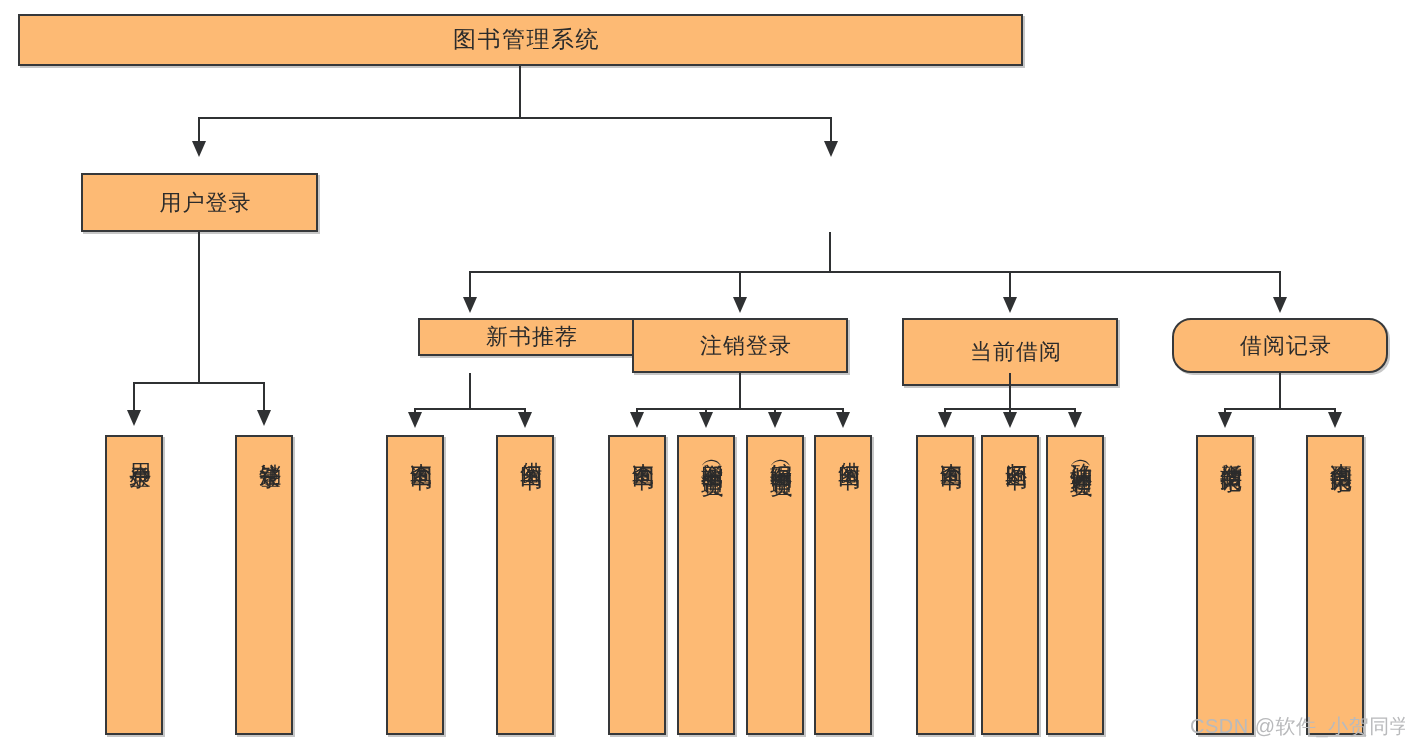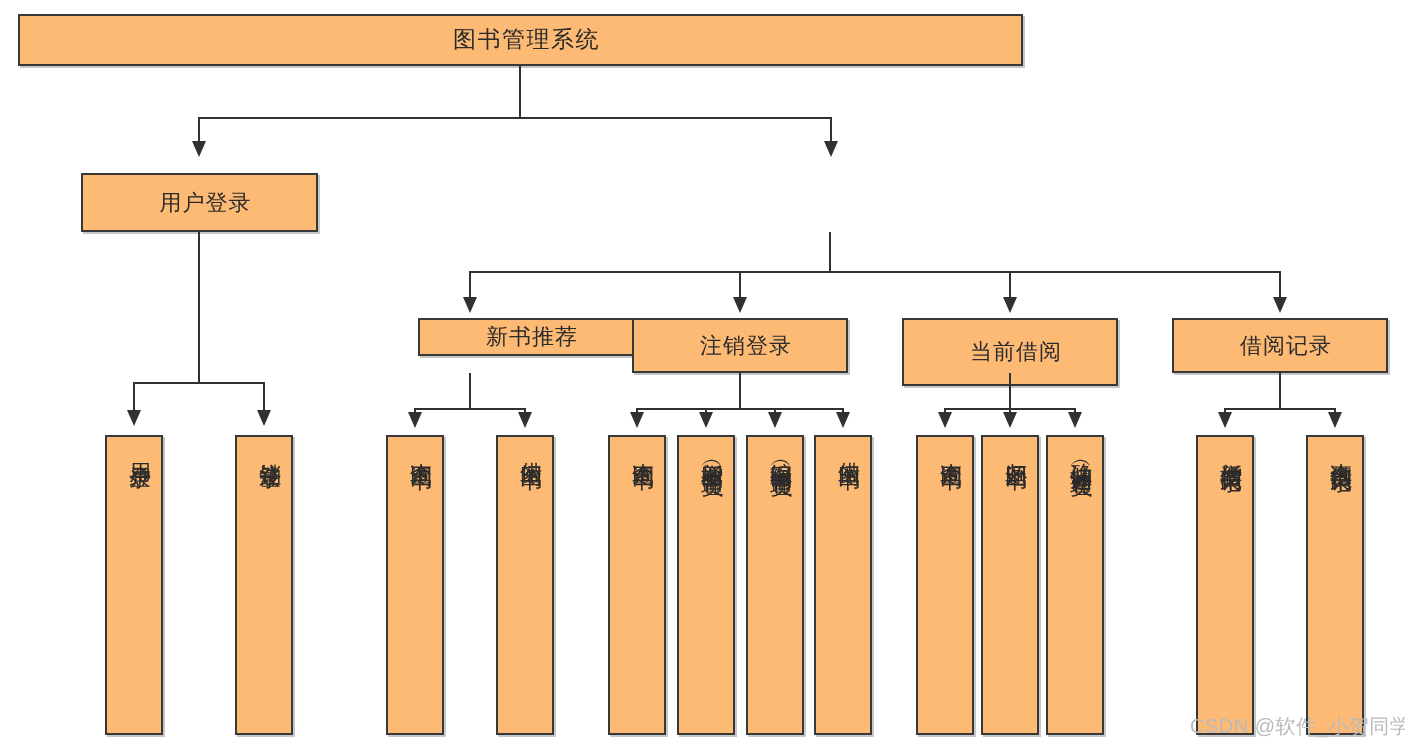--- a/index.html
+++ b/index.html
@@ -132,21 +132,21 @@
 
   <div class="node h" style="left:374px; top:318px; width:216px; height:38px;margin-left:44px;">
     <span class="label">新书推荐</span>
   </div>
   <div class="node h" style="left:632px; top:318px; width:216px; height:55px;">
     <span class="label">注销登录</span>
   </div>
   <div class="node h" style="left:902px; top:318px; width:216px; height:68px;">
     <span class="label">当前借阅</span>
   </div>
-  <div class="node h" style="left:1172px; top:318px; width:216px; height:55px;">
+  <div class="node h" style="left:1172px; top:318px; width:216px; height:55px;border-radius:19px;">
     <span class="label">借阅记录</span>
   </div>
 
   <div class="ln v" style="left:469px; top:373px; width:2px; height:36px;"></div>
   <div class="ln h" style="left:414px; top:408px; width:112px; height:2px;"></div>
   <div class="ln v" style="left:414px; top:408px; width:2px; height:6px;"></div>
   <div class="ln v" style="left:524px; top:408px; width:2px; height:6px;"></div>
   <div class="arrow" style="left:408px; top:412px;"></div>
   <div class="arrow" style="left:518px; top:412px;"></div>
 

